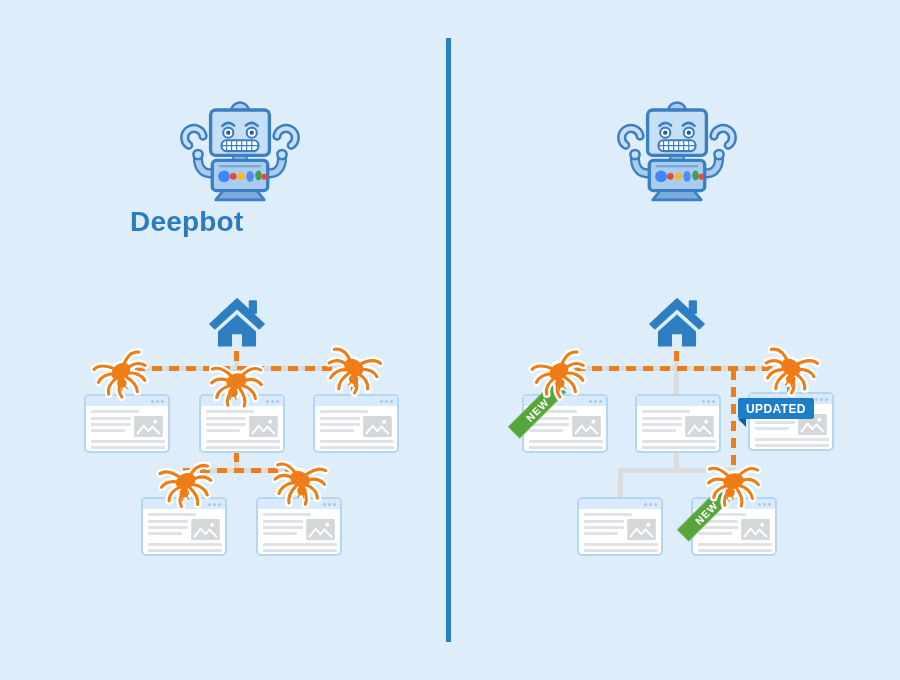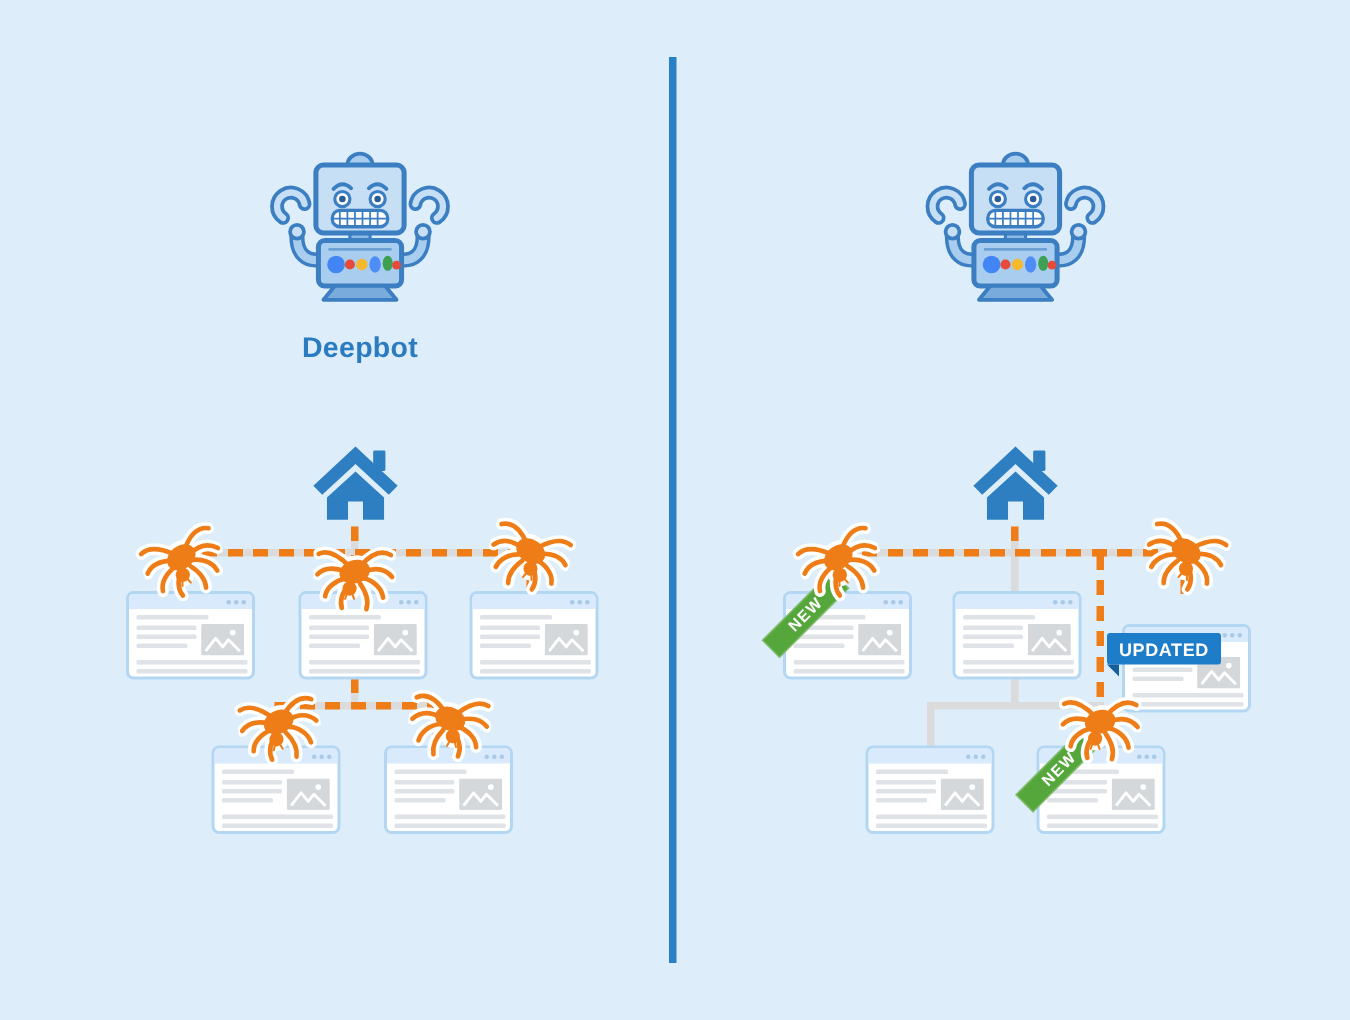--- a/index.html
+++ b/index.html
@@ -8,22 +8,22 @@
   #stage { position:relative; width:900px; height:680px; background:#ddeefa; }
 
   
   .divider { position:absolute; left:446px; top:38px; width:5px; height:604px; background:#2980c4; }
 
   
   .robot { position:absolute; width:126px; height:112px; }
   .robot-left  { left:177px; top:96px; }
   .robot-right { left:614px; top:96px; }
 
-  .bot-label { position:absolute; width:220px; top:222px; text-align:center;
-               font-size:19px; font-weight:bold; color:#2b7bc0; letter-spacing:.2px; }
+  .bot-label { position:absolute; width:220px; top:206px; text-align:left;
+               font-size:28px; font-weight:bold; color:#2b7bc0; letter-spacing:.2px; }
   .bot-label-left  { left:130px; }
   .bot-label-right { left:567px; }
 
   
   .home { position:absolute; width:58px; height:54px; }
   .home-left  { left:208px; top:296px; }
   .home-right { left:648px; top:296px; }
 
   
   .ln { position:absolute; z-index:1; }
@@ -46,21 +46,21 @@
   .crow { display:flex; justify-content:space-between; margin-bottom:3px; }
   .ccol { display:flex; flex-direction:column; gap:3px; padding-top:1px; }
   .ccol .cline { width:40px; }
   .ccol .cline.short { width:34px; }
   .thumb { width:29px; height:21px; }
   .cline.full { width:74px; margin-bottom:3px; }
 
   
   .pos-L1{left:84px;top:394px}  .pos-L2{left:199px;top:394px} .pos-L3{left:313px;top:394px}
   .pos-L4{left:141px;top:497px} .pos-L5{left:256px;top:497px}
-  .pos-R1{left:522px;top:394px} .pos-R2{left:635px;top:394px} .pos-R3{left:748px;top:416px}
+  .pos-R1{left:522px;top:394px} .pos-R2{left:635px;top:394px} .pos-R3{left:748px;top:392px}
   .pos-R4{left:577px;top:497px} .pos-R5{left:691px;top:497px}
 
   
   .badge { display:flex; align-items:center; justify-content:center; }
   .ribbon-new { position:absolute; left:-20px; top:5px; width:66px; height:17px;
                 background:#55a63b; color:#fff; font-size:10.5px; font-weight:bold;
                 letter-spacing:1px; transform:rotate(-45deg); z-index:3;
                 box-shadow:0 0 0 1px rgba(255,255,255,.25) inset; }
   .tag-updated { position:absolute; left:-12px; top:4px; height:21px; padding:0 8px;
                  background:#1e7dc8; color:#fff; font-size:12px; font-weight:bold;

